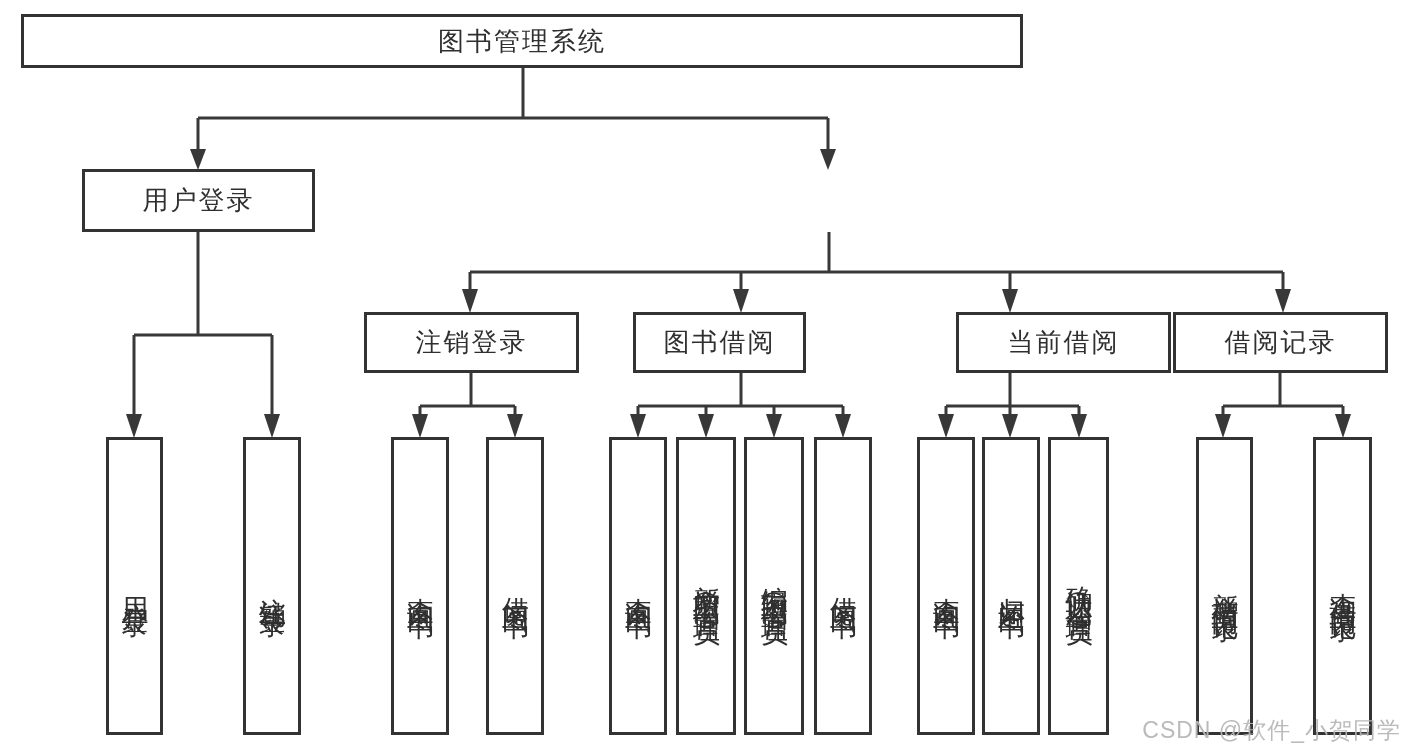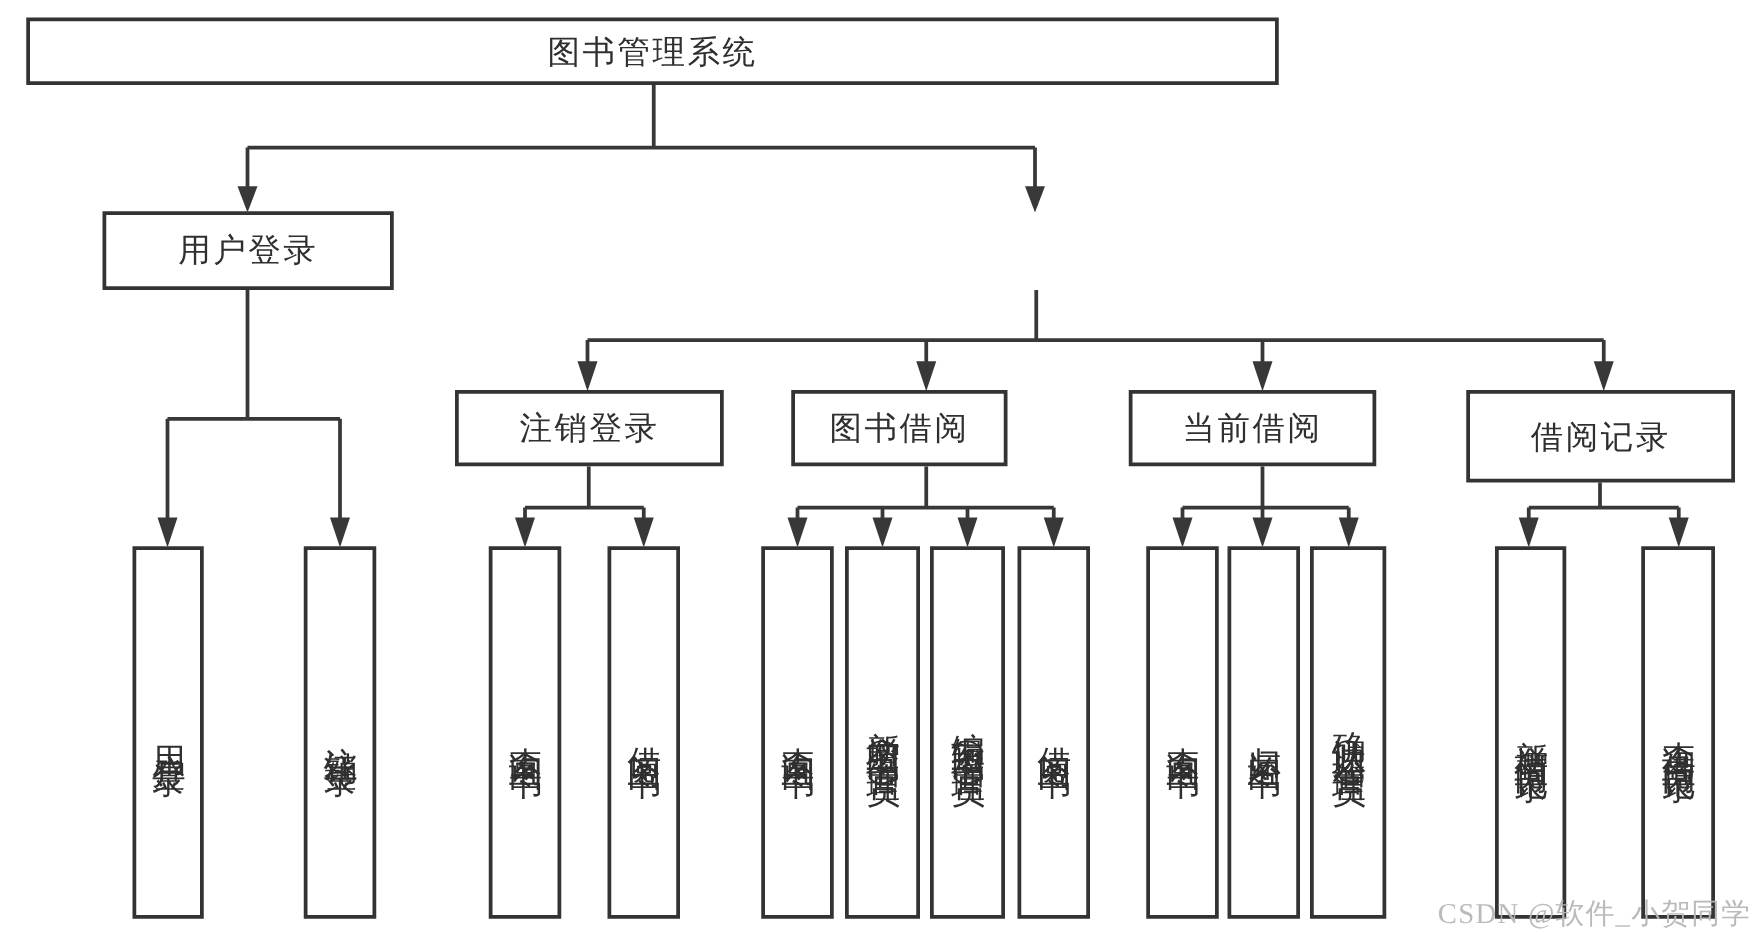--- a/index.html
+++ b/index.html
@@ -2,21 +2,21 @@
 <html><head>
 <meta charset="utf-8">
 <style>
   html, body { margin: 0; padding: 0; background: #ffffff; }
   .page {
     position: relative;
     width: 1405px;
     height: 747px;
     background: #ffffff;
     overflow: hidden;
-    font-family: Liberation Serif, serif;
+    font-family: Liberation Sans, sans-serif;
     color: #2f2f2f;
   }
   .connectors {
     position: absolute;
     left: 0; top: 0;
     width: 1405px; height: 747px;
     z-index: 1;
   }
   .node {
     position: absolute;
@@ -107,22 +107,22 @@
       <polygon stroke="none" points="1335,414 1351,414 1343,438"></polygon>
     </g>
   </svg>
 
   <div class="node h" style="left:21px; top:14px; width:1002px; height:54px;">图书管理系统</div>
 
   <div class="node h" style="left:82px; top:169px; width:233px; height:63px;">用户登录</div>
 
   <div class="node h" style="left:364px; top:312px; width:215px; height:61px;">注销登录</div>
   <div class="node h" style="left:633px; top:312px; width:173px; height:61px;">图书借阅</div>
-  <div class="node h" style="left:903px; top:312px; width:198px; height:61px;">当前借阅</div>
-  <div class="node h" style="left:1173px; top:312px; width:215px; height:74px;">借阅记录</div>
+  <div class="node h" style="left:956px; top:312px; width:215px; height:61px;">当前借阅</div>
+  <div class="node h" style="left:1173px; top:312px; width:215px; height:61px;">借阅记录</div>
 
   <div class="node v" style="left:106px; top:437px; width:57px; height:298px;">用户登录</div>
   <div class="node v" style="left:243px; top:437px; width:58px; height:298px;">注销登录</div>
 
   <div class="node v" style="left:391px; top:437px; width:58px; height:298px;">查询图书</div>
   <div class="node v" style="left:486px; top:437px; width:58px; height:298px;">借阅图书</div>
 
   <div class="node v" style="left:609px; top:437px; width:58px; height:298px;">查询图书</div>
   <div class="node v" style="left:676px; top:437px; width:60px; height:298px;">新增图书（管理员）</div>
   <div class="node v" style="left:744px; top:437px; width:60px; height:298px;">编辑图书（管理员）</div>

